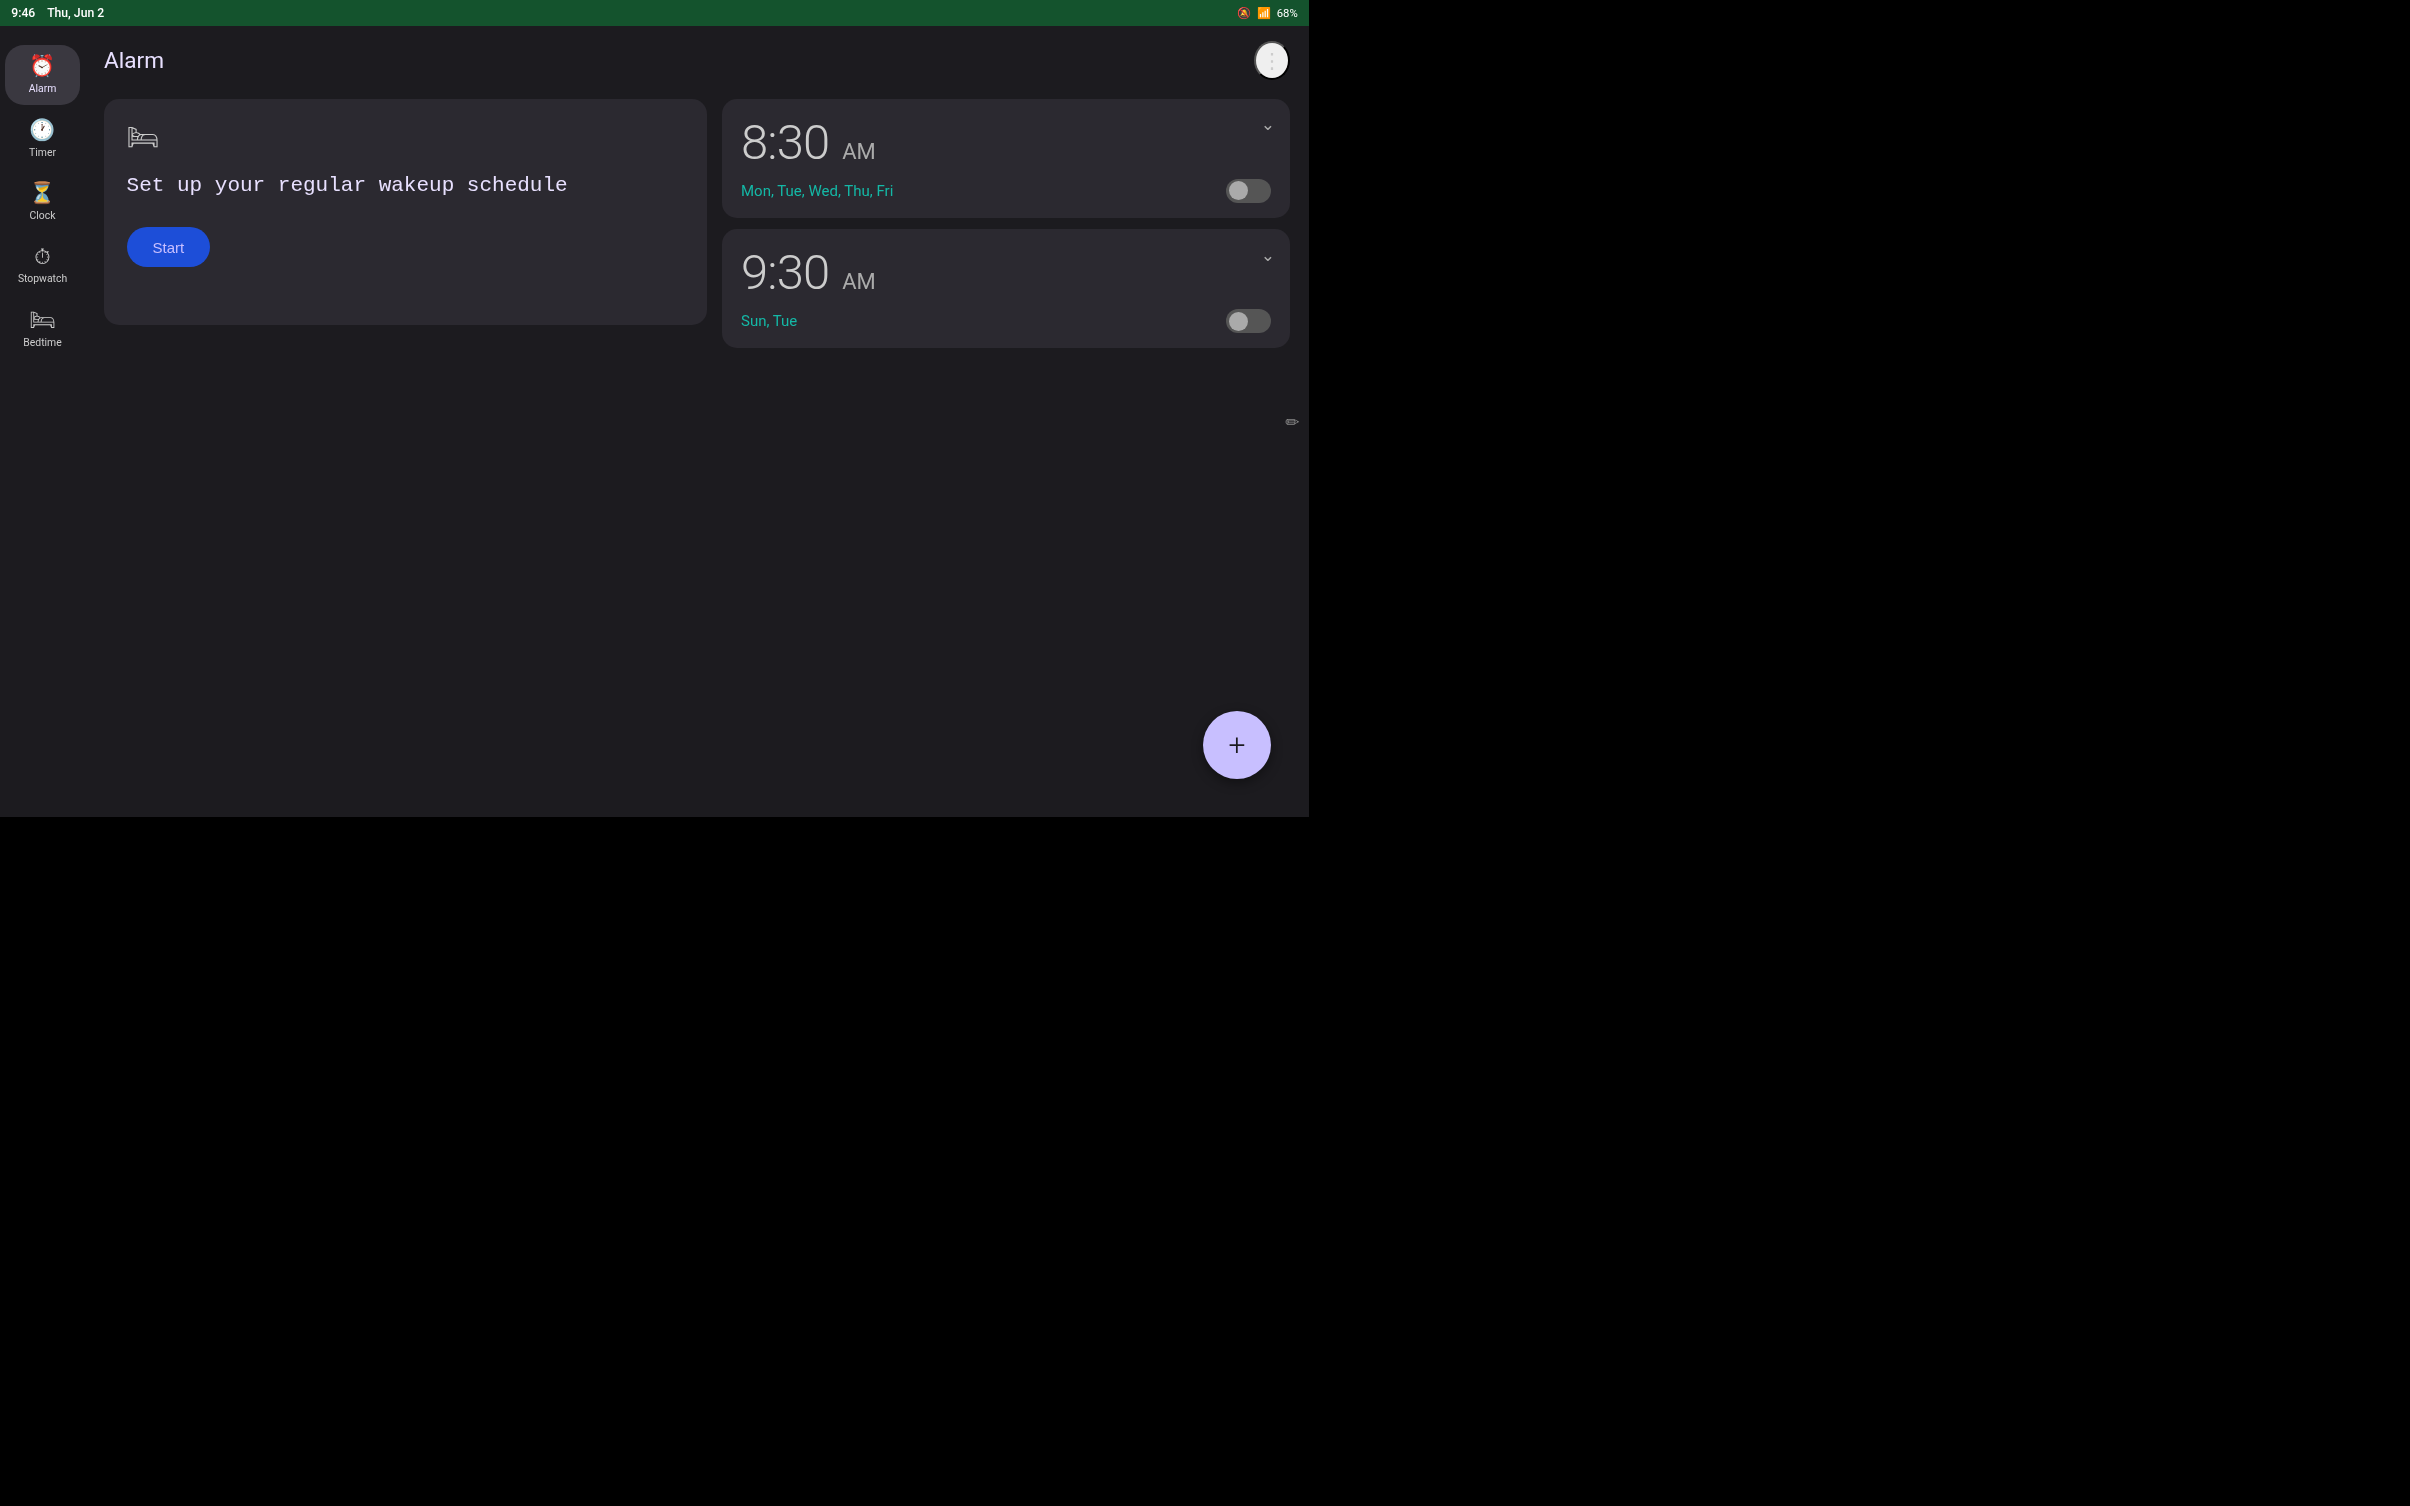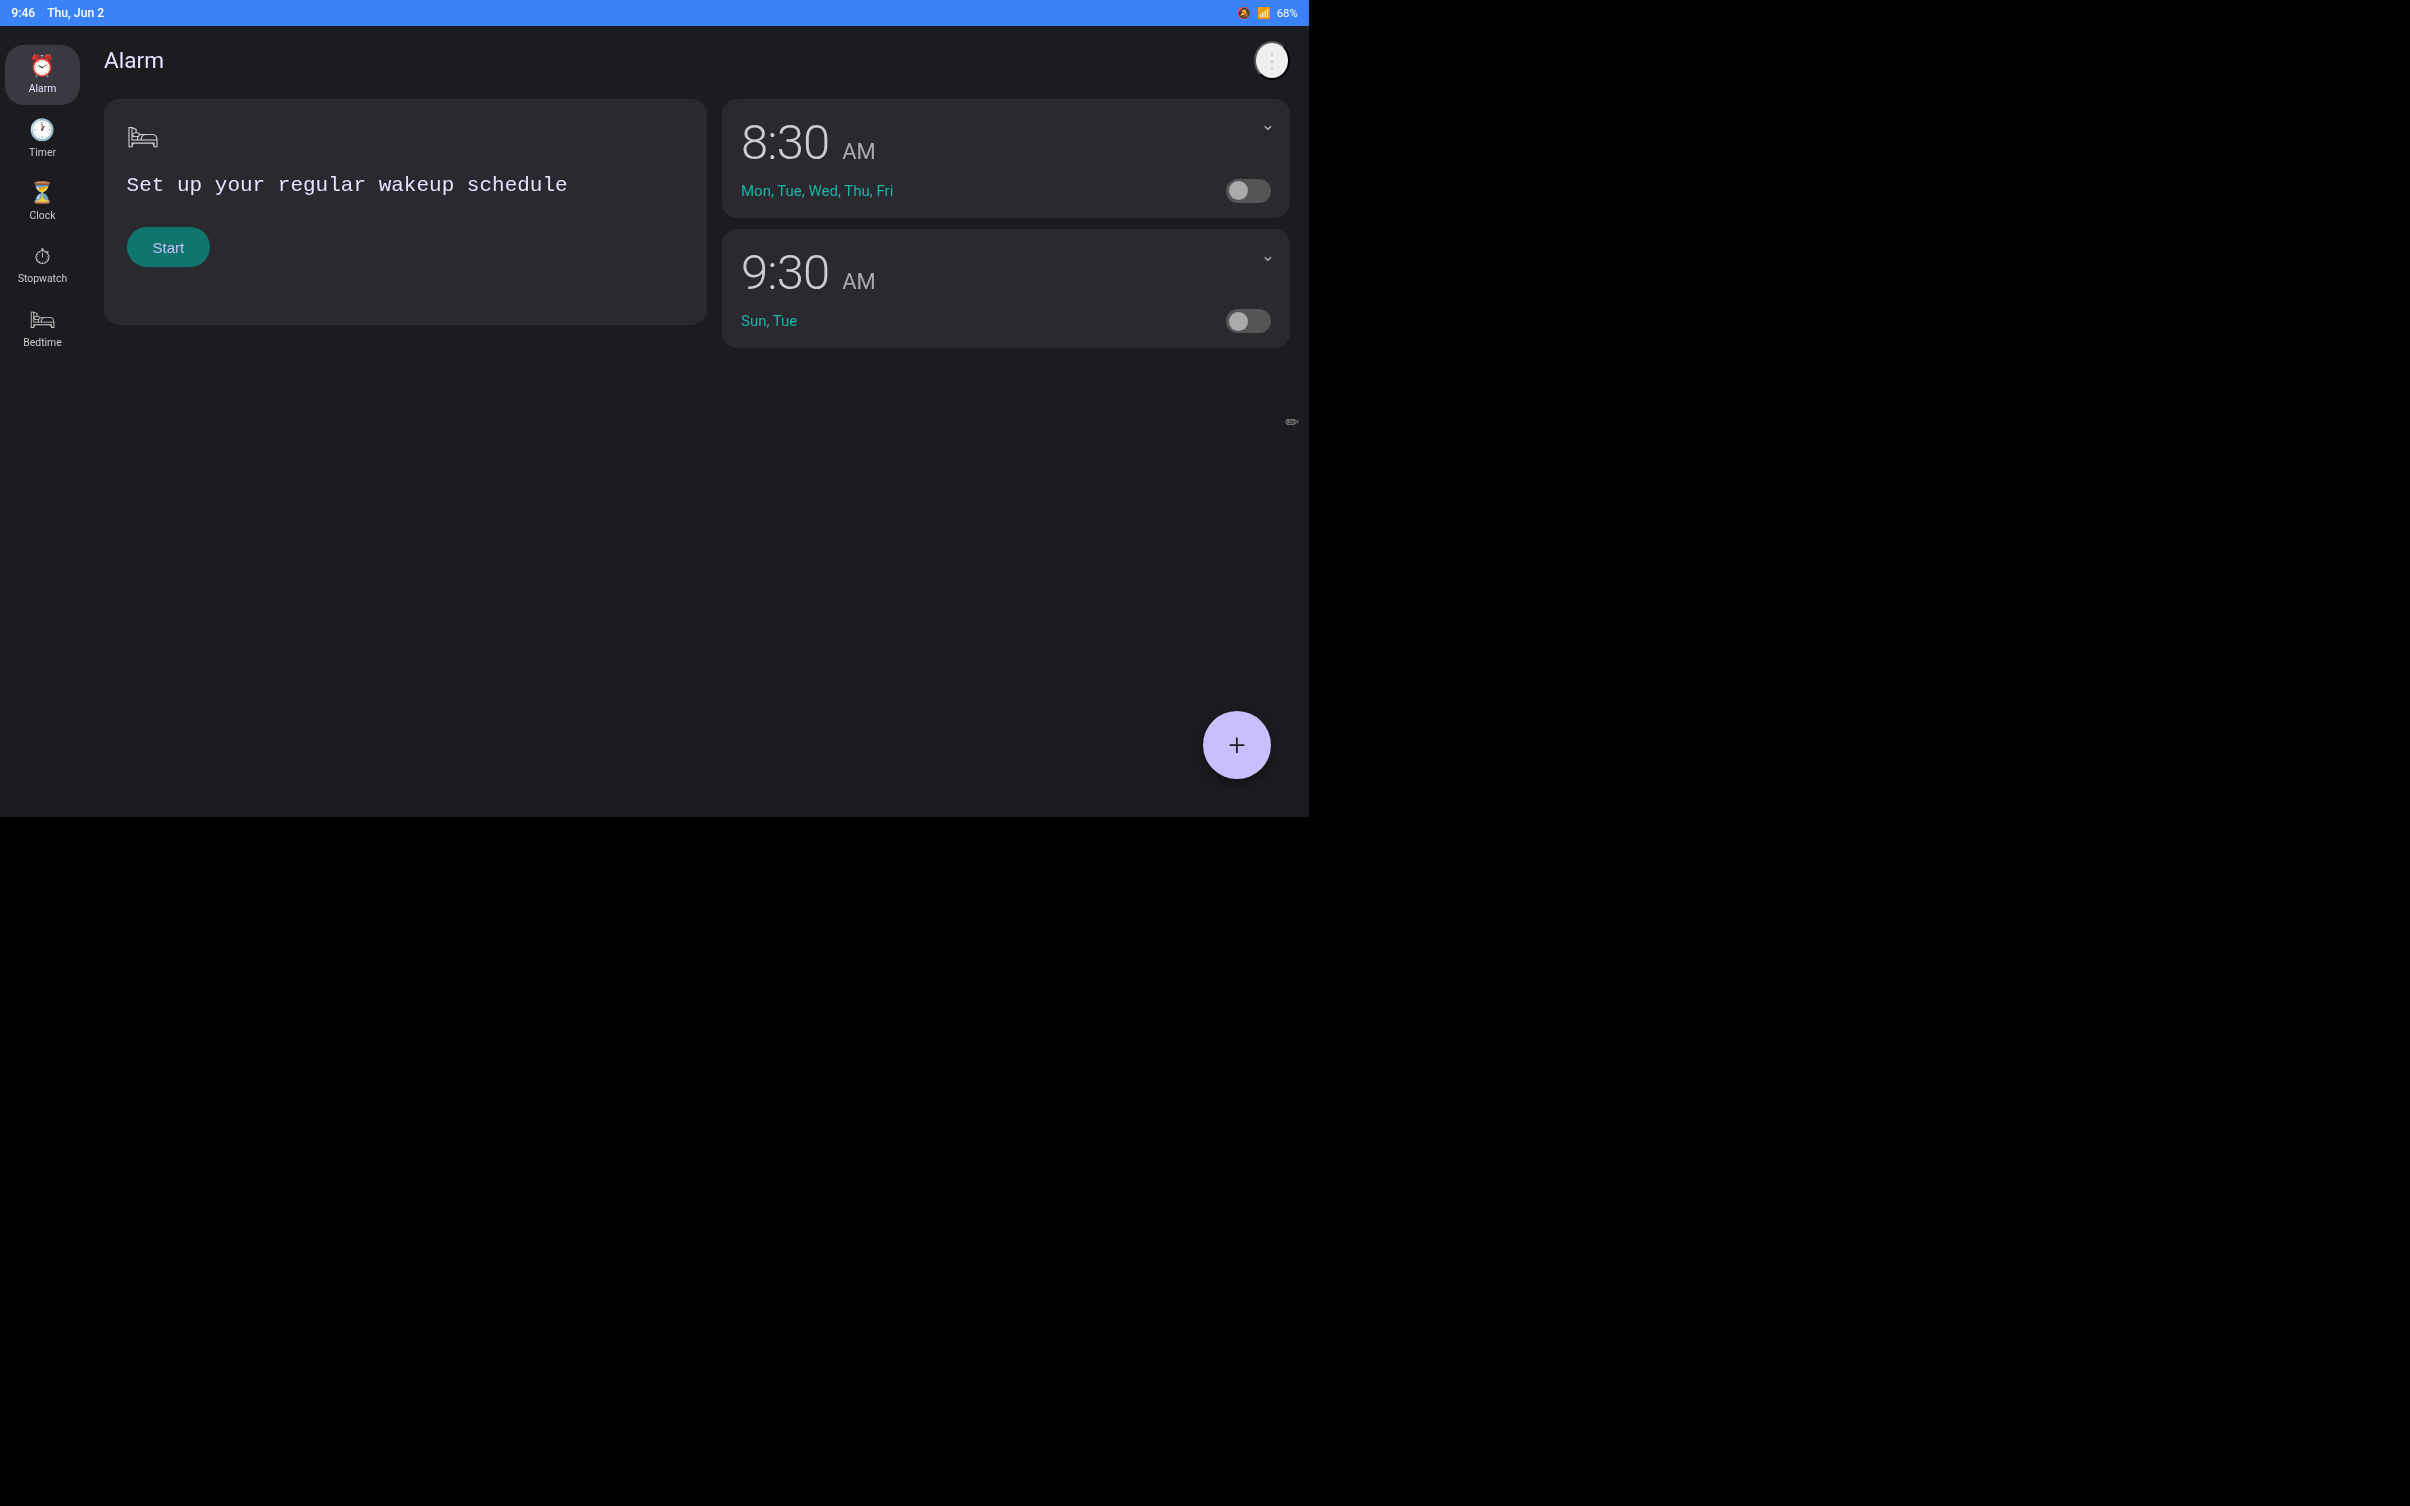--- a/index.html
+++ b/index.html
@@ -11,21 +11,21 @@
       font-family: 'Roboto', sans-serif;
       overflow: hidden;
       position: relative;
     }
 
     
     .status-bar {
       position: absolute;
       top: 0; left: 0; right: 0;
       height: 26px;
-      background: #3b82f6;
+      background: #14532d;
       display: flex;
       align-items: center;
       justify-content: space-between;
       padding: 0 11.3px;
       z-index: 100;
     }
 
     .status-time {
       color: #fff;
       font-size: 12.2px;
@@ -152,21 +152,21 @@
 
     .wakeup-text {
       color: #e8e0ff;
       font-size: 21px;
       font-weight: 400;
       margin-top: 7.5px;
       font-family: Liberation Mono, monospace;
     }
 
     .start-btn {
-      background: #0f766e;
+      background: #1d4ed8;
       color: #c8bfff;
       border: none;
       border-radius: 22.6px;
       padding: 11.3px 26px;
       font-size: 15px;
       cursor: pointer;
       width: fit-content;
       margin-top: 15px;
     }
 

